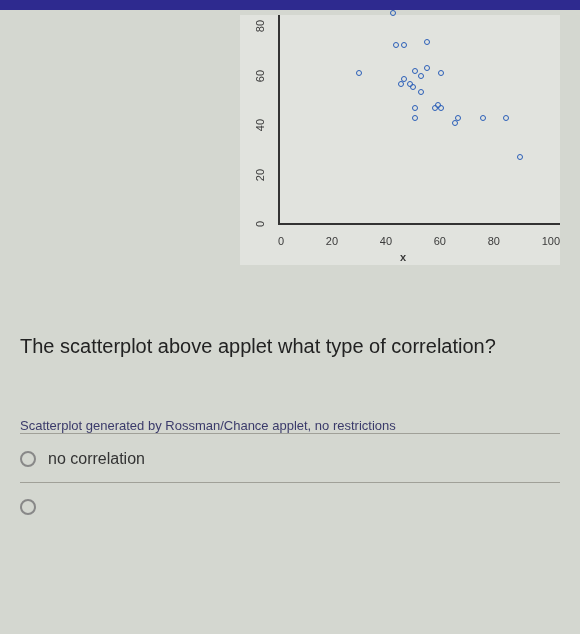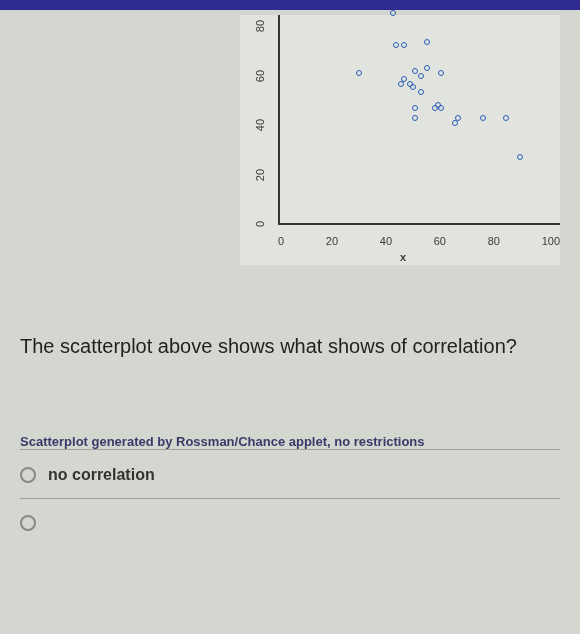--- a/index.html
+++ b/index.html
@@ -79,32 +79,30 @@
     .question-block {
       margin-top: 70px;
       padding: 0 20px;
     }
     .question {
       font-size: 20px;
       color: #222;
       font-weight: normal;
     }
     .attribution {
-      margin-top: 76px;
+      margin-top: 60px;
       font-size: 13px;
       color: #3a3a6a;
-      font-weight: bold;
     }
     .option-row {
       border-top: 1px solid #a0a098;
       padding: 16px 0 14px 0;
       display: flex;
       align-items: center;
       gap: 12px;
-      font-weight: bold;
     }
     .option-row:first-of-type { margin-top: 30px; }
     .radio-circle {
       width: 16px;
       height: 16px;
       border: 2px solid #888;
       border-radius: 50%;
       flex-shrink: 0;
     }
     .option-label {
@@ -156,21 +154,21 @@
       <span>20</span>
       <span>40</span>
       <span>60</span>
       <span>80</span>
       <span>100</span>
     </div>
   <div class="x-label">x</div>
 </div>
 
 <div class="question-block">
-  <div class="question">The scatterplot above shows what shows of correlation?</div>
+  <div class="question">The scatterplot above applet what type of correlation?</div>
   <div class="attribution">Scatterplot generated by Rossman/Chance applet, no restrictions</div>
 
   <div class="option-row">
     <span class="radio-circle"></span>
     <span class="option-label">no correlation</span>
   </div>
   <div class="option-row">
     <span class="radio-circle"></span>
   </div>
 </div>

